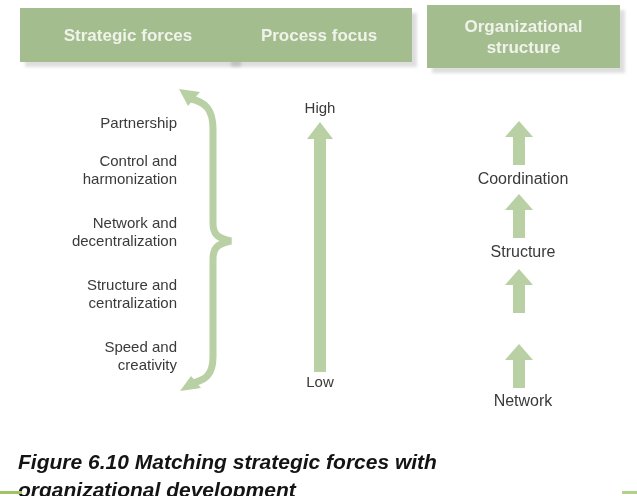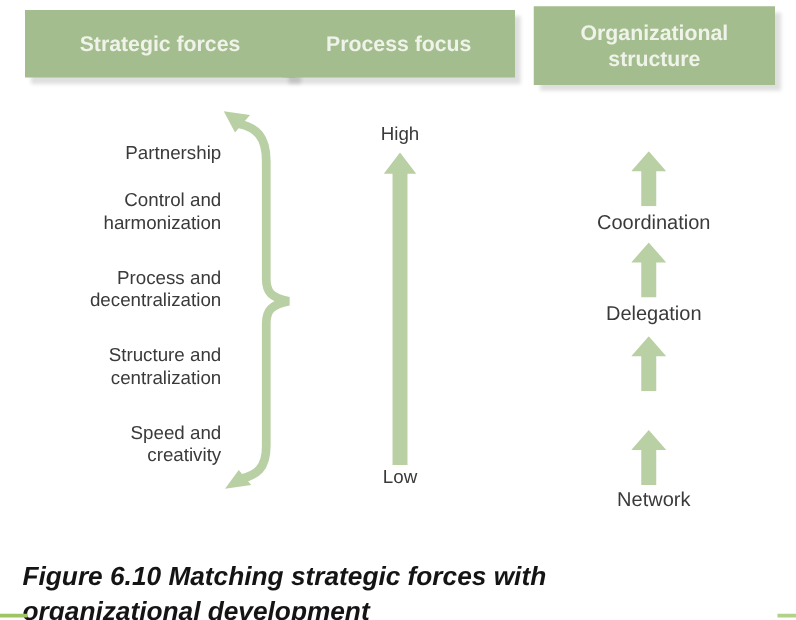--- a/index.html
+++ b/index.html
@@ -89,21 +89,21 @@
 
 <div class="figure">
 
   <div class="hdr hdr1">Strategic forces</div>
   <div class="hdr hdr2">Process focus</div>
   <div class="hdr hdr3">Organizational structure</div>
 
   <div class="force-label force-1">Partnership</div>
   <div class="force-label force-2">Control and
 harmonization</div>
-  <div class="force-label force-3">Process and
+  <div class="force-label force-3">Network and
 decentralization</div>
   <div class="force-label force-4">Structure and
 centralization</div>
   <div class="force-label force-5">Speed and
 creativity</div>
 
   <svg class="brace-svg" width="90" height="310" viewBox="0 0 90 310">
     <path class="brace-path" d="M 26 14 C 40 17, 48 24, 48 44 L 48 138 C 48 149, 52 153, 66 156 C 52 159, 48 163, 48 174 L 48 272 C 48 290, 40 295, 28 298"></path>
     <polygon class="arrow-shape" points="14,4 35,7 23,21"></polygon>
     <polygon class="arrow-shape" points="15,306 26,291 36,303"></polygon>
@@ -115,21 +115,21 @@
   </svg>
   <div class="scale-label scale-low">Low</div>
 
   <svg class="lvl-arrow lvl-arrow-1" width="28" height="44" viewBox="0 0 28 44">
     <polygon class="arrow-shape" points="14,0 28,16 20,16 20,44 8,44 8,16 0,16"></polygon>
   </svg>
   <div class="level-label level-2">Coordination</div>
   <svg class="lvl-arrow lvl-arrow-2" width="28" height="44" viewBox="0 0 28 44">
     <polygon class="arrow-shape" points="14,0 28,16 20,16 20,44 8,44 8,16 0,16"></polygon>
   </svg>
-  <div class="level-label level-3">Delegation</div>
+  <div class="level-label level-3">Structure</div>
   <svg class="lvl-arrow lvl-arrow-3" width="28" height="44" viewBox="0 0 28 44">
     <polygon class="arrow-shape" points="14,0 28,16 20,16 20,44 8,44 8,16 0,16"></polygon>
   </svg>
   <svg class="lvl-arrow lvl-arrow-4" width="28" height="44" viewBox="0 0 28 44">
     <polygon class="arrow-shape" points="14,0 28,16 20,16 20,44 8,44 8,16 0,16"></polygon>
   </svg>
   <div class="level-label level-5">Network</div>
 
   <div class="caption">
     <div>Figure 6.10 Matching strategic forces with</div>

